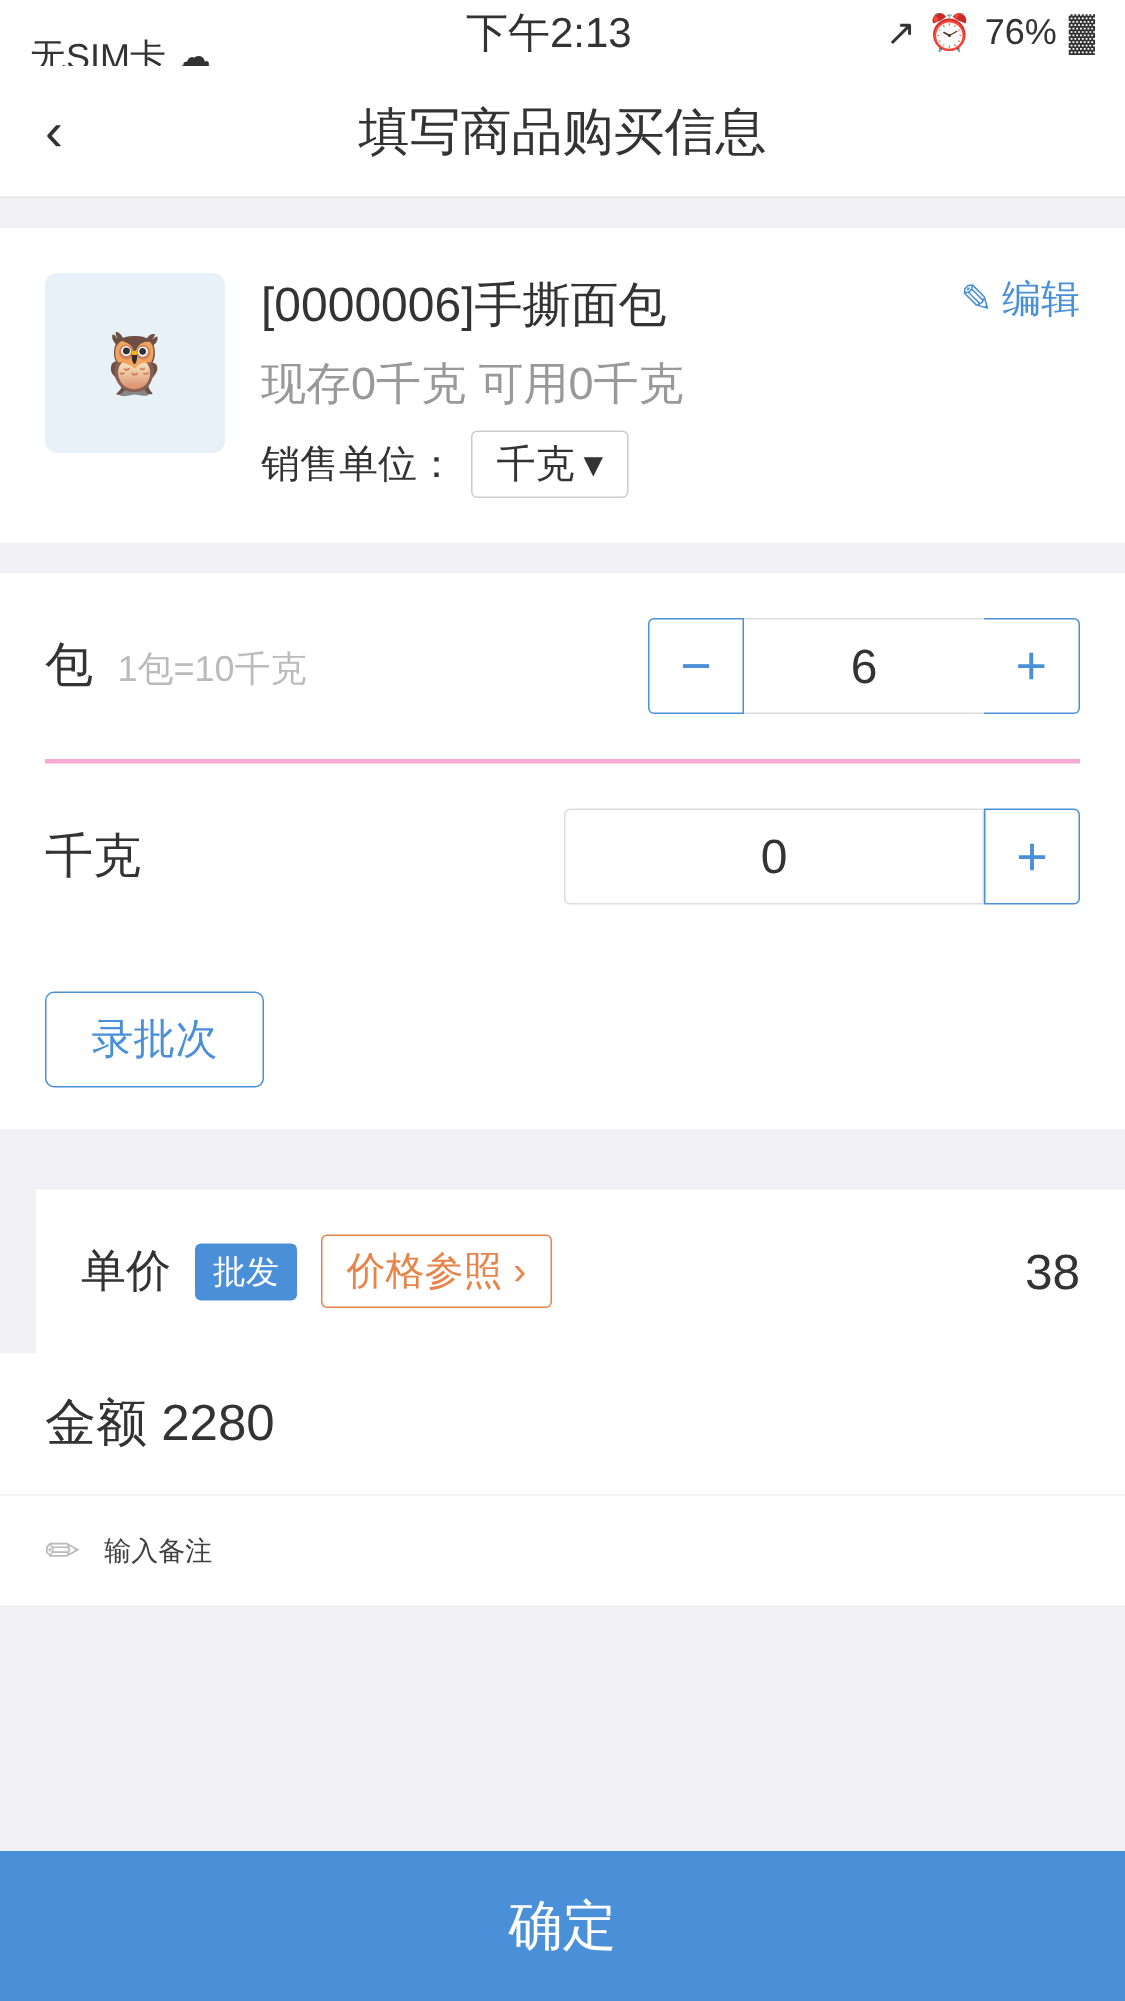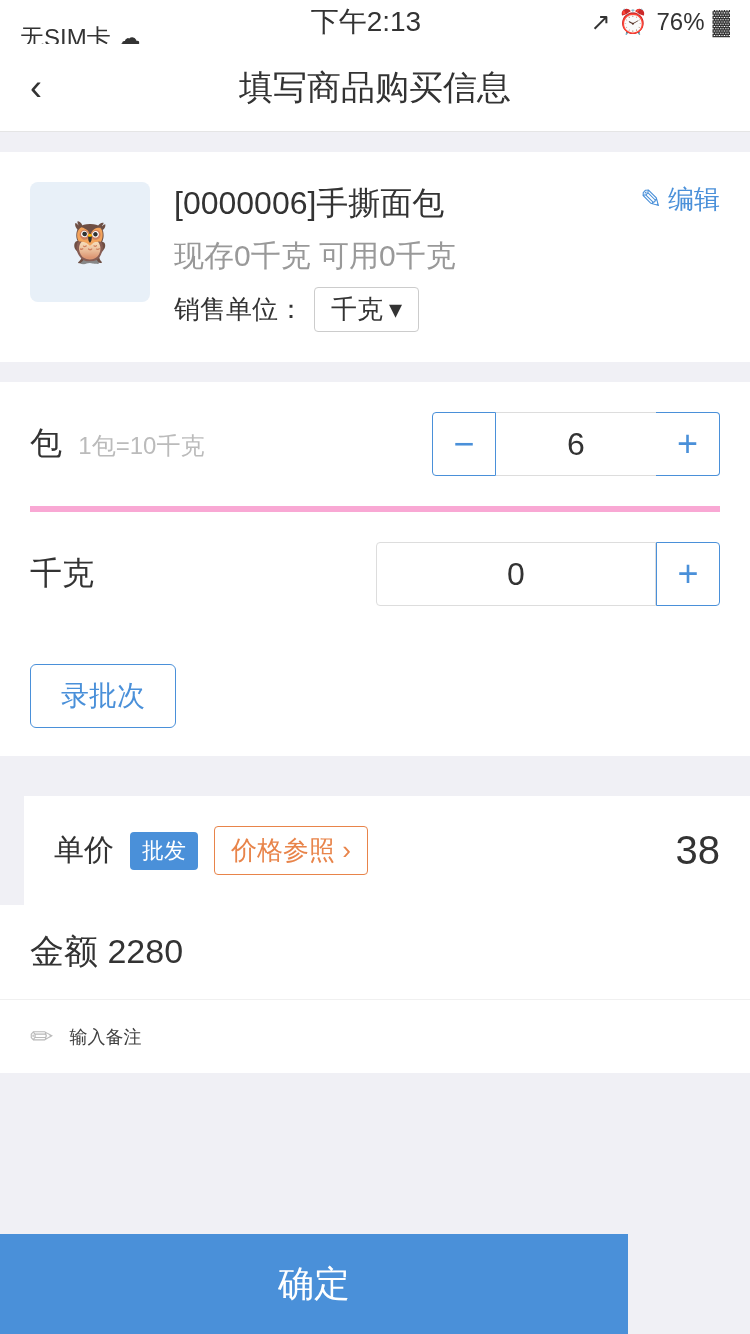--- a/index.html
+++ b/index.html
@@ -123,21 +123,21 @@
     
     .input-section {
       background: #fff;
       padding: 0 30px;
     }
     .input-row {
       display: flex;
       align-items: center;
       justify-content: space-between;
       padding: 30px 0;
-      border-bottom: 6px solid #f9a8d4;
+      border-bottom: 3px solid #f9a8d4;
     }
     .input-row:last-child { border-bottom: none; }
     .input-label {
       font-size: 32px;
       color: #333;
     }
     .input-label-sub {
       font-size: 24px;
       color: #bbb;
       margin-left: 8px;
@@ -239,21 +239,21 @@
       border-radius: 4px;
       padding: 6px 16px;
       font-size: 26px;
       cursor: pointer;
       display: flex;
       align-items: center;
       gap: 4px;
     }
     .price-value {
       margin-left: auto;
-      font-size: 40px;
+      font-size: 33px;
       color: #333;
       font-weight: 400;
     }
     .amount-row {
       background: #fff;
       padding: 24px 30px;
       font-size: 34px;
       font-weight: 500;
       color: #333;
       border-radius: 0;
@@ -276,21 +276,21 @@
       flex: 1;
       background: #f0f0f5;
       min-height: 300px;
     }
 
     
     .confirm-bar {
       position: fixed;
       bottom: 0;
       left: 0;
-      width: 628px;
+      width: 750px;
       height: 100px;
       background: #4a90d9;
       display: flex;
       align-items: center;
       justify-content: center;
       cursor: pointer;
     }
     .confirm-text {
       font-size: 36px;
       color: #fff;

